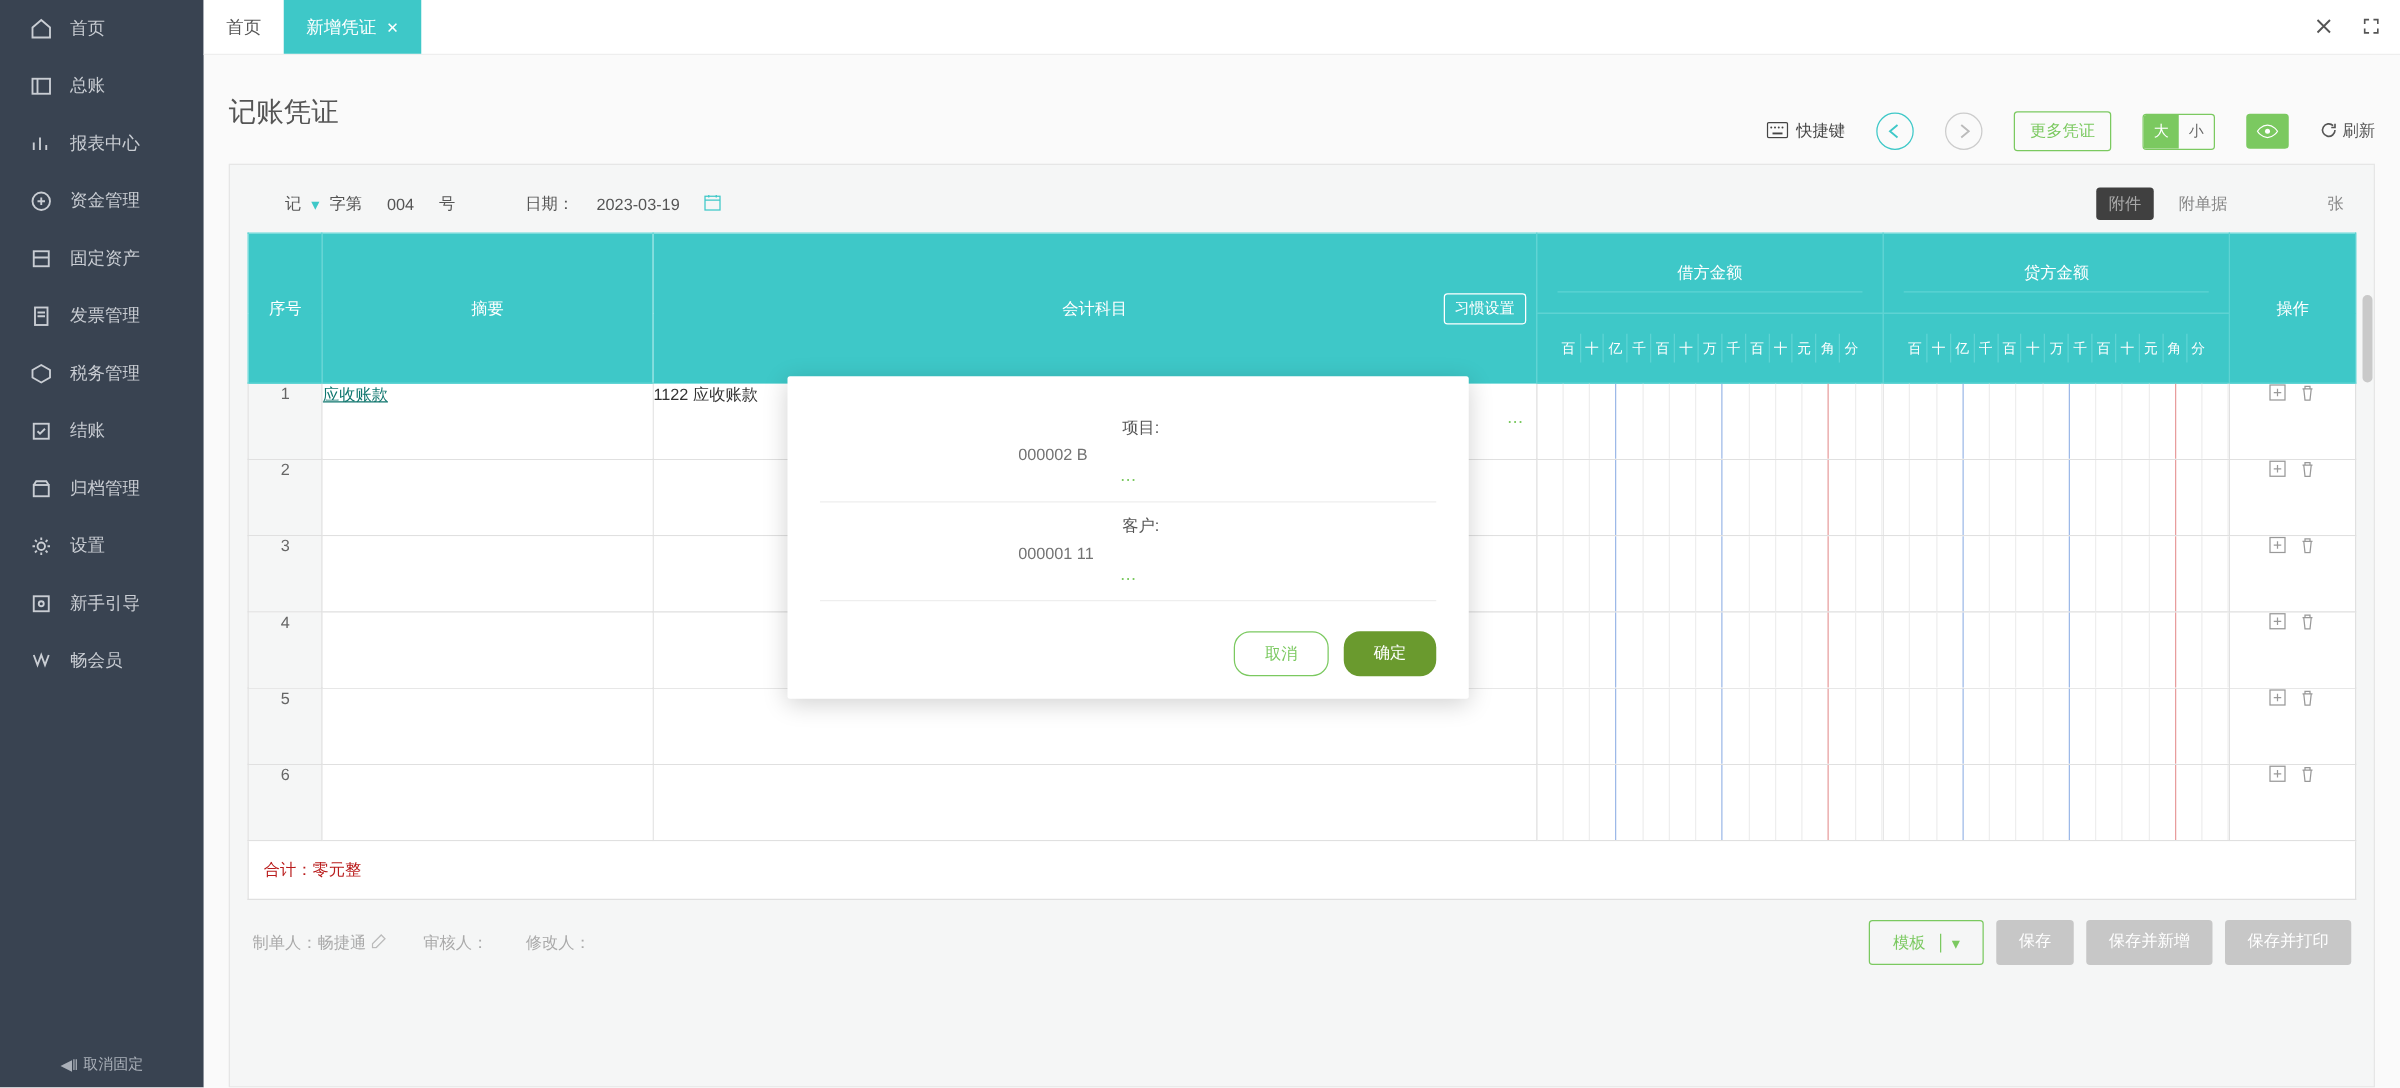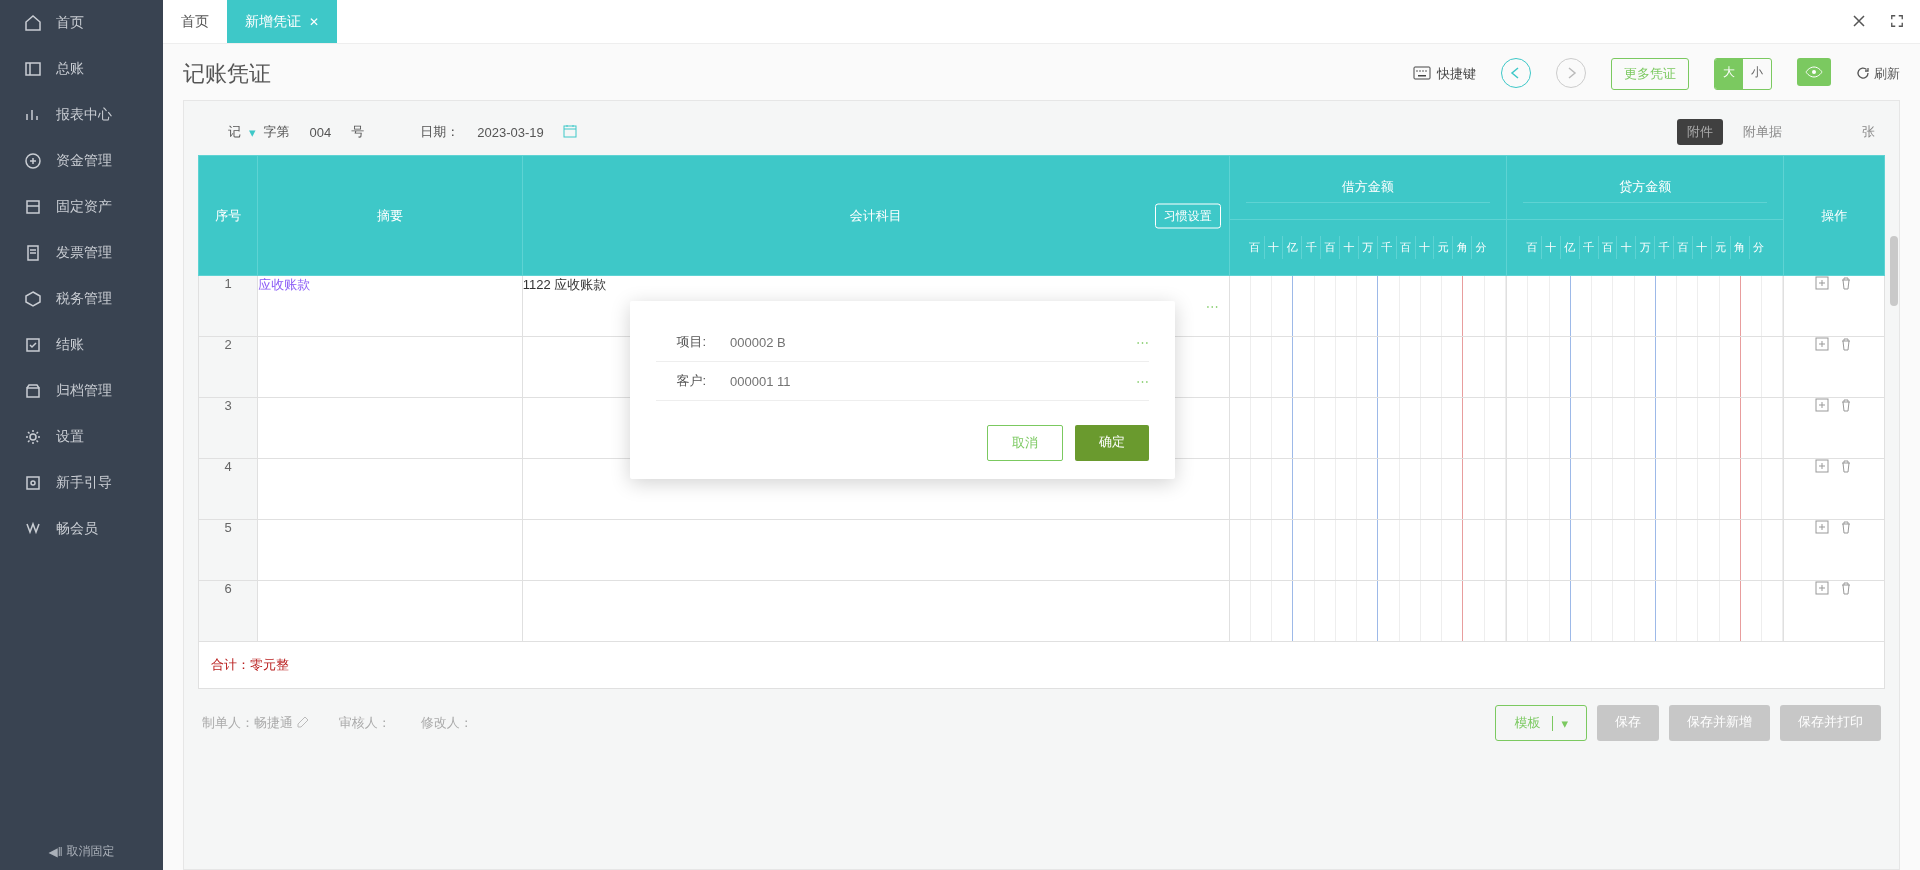--- a/index.html
+++ b/index.html
@@ -20,21 +20,21 @@
 .tab { display: flex; align-items: center; padding: 0 18px; font-size: 14px; cursor: pointer; color: #555; }
 .tab.active { background: #3ec8c8; color: #fff; }
 .tab-close { margin-left: 8px; font-size: 12px; }
 
 .top-icons { position: absolute; right: 8px; top: 6px; display: flex; gap: 8px; align-items: center; }
 .top-icon-btn { width: 30px; height: 30px; display: flex; align-items: center; justify-content: center; cursor: pointer; color: #555; }
 
 
 .header-row { display: flex; align-items: center; padding: 14px 20px 10px 20px; }
 .page-title { font-size: 22px; color: #555; }
-.header-right { margin-left: auto; display: flex; gap: 25px; }
+.header-right { margin-left: auto; display: flex; align-items: center; gap: 25px; margin-top: 31px; }
 .shortcut { display: flex; align-items: center; gap: 6px; color: #444; cursor: pointer; }
 .nav-circle { width: 30px; height: 30px; border-radius: 50%; border: 1.5px solid #ccc; display: flex; align-items: center; justify-content: center; cursor: pointer; color: #aaa; }
 .nav-circle.active { border-color: #3ec8c8; color: #3ec8c8; }
 .more-voucher { border: 1px solid #7bc960; color: #7bc960; padding: 6px 12px; border-radius: 3px; cursor: pointer; }
 .size-toggle { display: flex; border: 1px solid #7bc960; border-radius: 3px; overflow: hidden; }
 .size-opt { padding: 5px 8px; cursor: pointer; font-size: 12px; color: #666; }
 .size-opt.active { background: #7bc960; color: #fff; }
 .eye-btn { background: #7bc960; color: #fff; width: 34px; height: 28px; border-radius: 3px; display: flex; align-items: center; justify-content: center; cursor: pointer; }
 .refresh { display: flex; align-items: center; gap: 4px; color: #555; cursor: pointer; }
 
@@ -60,21 +60,21 @@
 .col-summary { width: 205px; }
 .col-account { width: 548px; position: relative; }
 .col-debit { width: 215px; }
 .col-credit { width: 215px; }
 .col-ops { width: 78px; }
 .habit-btn { position: absolute; right: 8px; top: 50%; transform: translateY(-50%); border: 1px solid #fff; color: #fff; padding: 3px 8px; border-radius: 3px; font-size: 12px; cursor: pointer; }
 .vtable td { border: 1px solid #e0e0e0; height: 61px; padding: 0; vertical-align: top; position: relative; }
 .vtable tr:nth-child(odd) td { background: #fff; }
 .vtable tr:nth-child(even) td { background: #fff; }
 .td-seq { text-align: center; vertical-align: middle; color: #666; background: #f5f6f6 !important; }
-.td-summary { padding: 8px 10px; color: #8b5cf6; }
+.td-summary { padding: 8px 10px; color: #0f766e; text-decoration: underline; }
 .td-account { padding: 8px 10px; position: relative; }
 .acc-more { position: absolute; right: 10px; top: 50%; transform: translateY(-50%); color: #7bc960; cursor: pointer; }
 .amount-cell { display: flex; height: 100%; }
 .amt-d { flex: 1; border-right: 1px solid #eee; }
 .amt-d.blue { border-right: 1px solid #9db9e8; }
 .amt-d.red { border-right: 1px solid #e89d9d; }
 .td-ops { vertical-align: middle; }
 .ops-wrap { display: flex; gap: 10px; justify-content: center; color: #888; }
 .op-icon { cursor: pointer; }
 
@@ -83,26 +83,26 @@
 
 .footer-row { display: flex; align-items: center; padding: 16px 4px 4px 4px; color: #aaa; gap: 30px; }
 .footer-right { margin-left: auto; display: flex; gap: 10px; }
 .btn { padding: 8px 18px; border-radius: 3px; cursor: pointer; font-size: 13px; }
 .btn-template { border: 1px solid #7bc960; color: #7bc960; display: flex; align-items: center; }
 .btn-template .sep { border-left: 1px solid #7bc960; margin-left: 12px; padding-left: 8px; }
 .btn-disabled { background: #c7c7c7; color: #fff; }
 
 
 .popup { position: absolute; left: 467px; top: 301px; width: 545px; background: #fff; box-shadow: 0 4px 20px rgba(0,0,0,0.18); border-radius: 2px; padding: 22px 26px 18px 26px; z-index: 10; }
-.pop-row { display: flex; align-items: center; padding: 10px 0; border-bottom: 1px solid #eee; gap: 24px; }
+.pop-row { display: flex; align-items: center; padding: 10px 0; border-bottom: 1px solid #eee; gap: 5px; flex-direction: column; }
 .pop-label { width: 50px; text-align: right; color: #555; }
 .pop-input { flex: 1; border: none; outline: none; font-size: 13px; color: #737373; }
 .pop-more { color: #7bc960; cursor: pointer; }
 .pop-actions { display: flex; justify-content: flex-end; gap: 12px; margin-top: 24px; }
-.pop-btn { padding: 8px 24px; border-radius: 2px; cursor: pointer; font-size: 13px; }
+.pop-btn { padding: 8px 24px; border-radius: 13px; cursor: pointer; font-size: 13px; }
 .pop-cancel { border: 1px solid #7bc960; color: #7bc960; }
 .pop-confirm { background: #6a9a2e; color: #fff; }
 
 .scrollbar-fake { position: absolute; right: 22px; top: 236px; width: 8px; height: 70px; background: #c9c9c9; border-radius: 4px; }
 </style>
 </head>
 <body>
 
 <div class="app">
 

